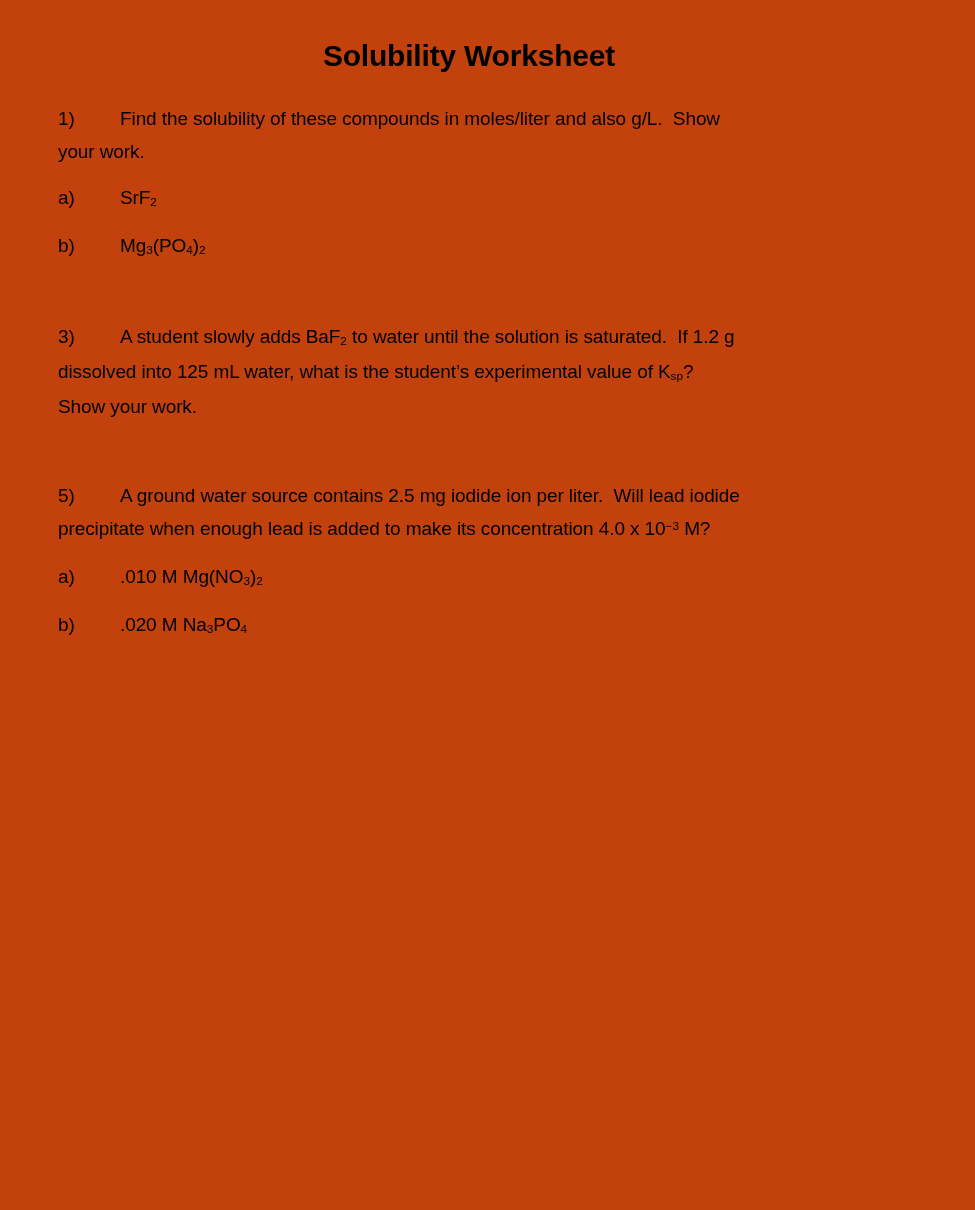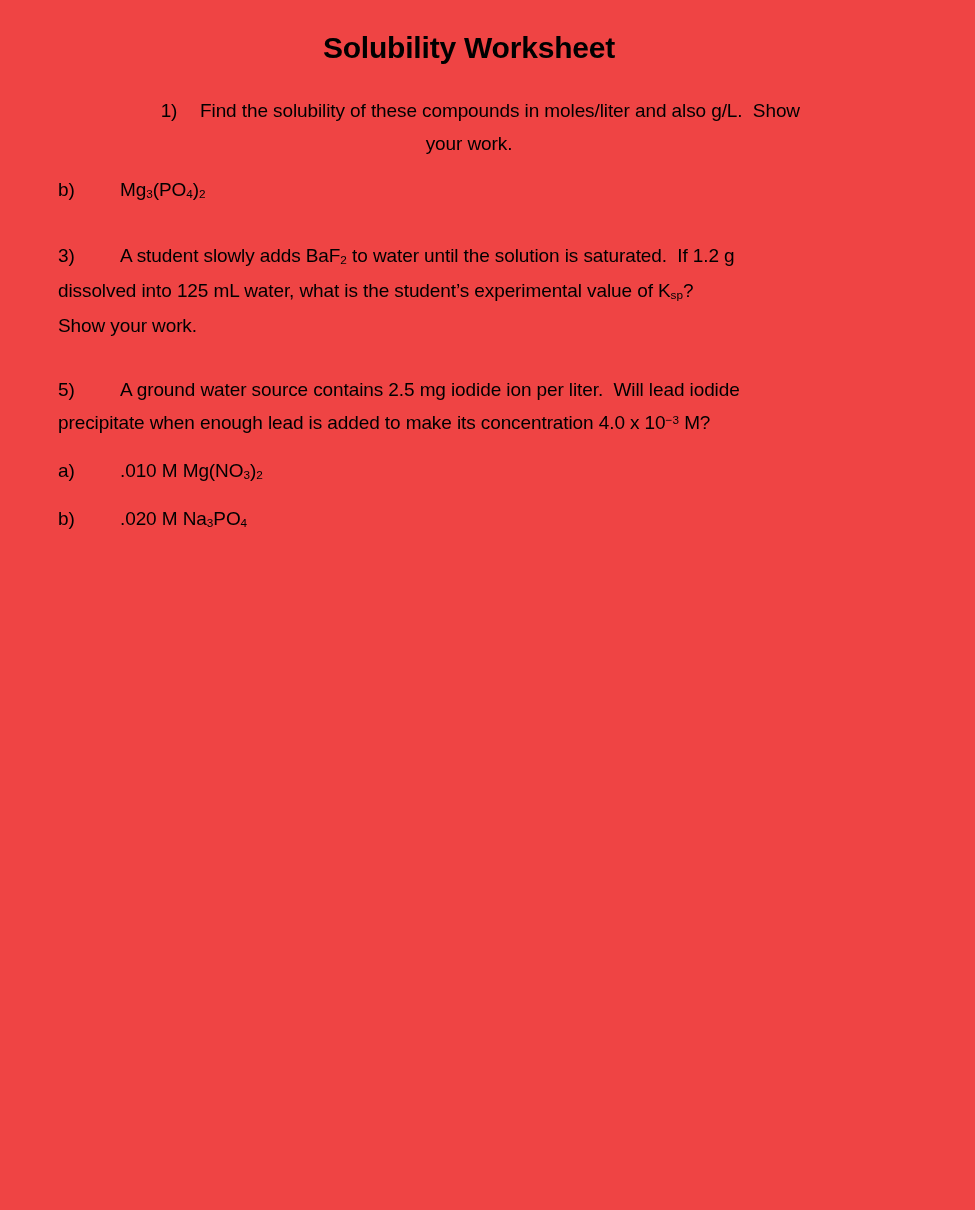--- a/index.html
+++ b/index.html
@@ -11,40 +11,40 @@
     height: 1210px;
     background: #ffffff;
     overflow: hidden;
     font-family: "Liberation Sans", "DejaVu Sans", sans-serif;
     color: #000000;
   }
   .page {
     width: 975px;
     height: 1210px;
     box-sizing: border-box;
-    padding: 28px 95px 0 58px;
-    background: #ef4444;
+    padding: 36px 95px 0 58px;
+    background: #c2410c;
   }
   .title {
     font-size: 30px;
     font-weight: bold;
     line-height: 40px;
     text-align: center;
     margin: 0 0 26px 0;
     letter-spacing: -0.2px;
   }
   .q {
     font-size: 19px;
     line-height: 33px;
     letter-spacing: -0.1px;
     margin: 13px 0 0 0;
     white-space: pre-wrap;
   }
-  .q.first { margin-top: 0; text-align: center; }
-  .q.gap { margin-top: 31px; }
+  .q.first { margin-top: 0; }
+  .q.gap { margin-top: 56px; }
   .num {
     display: inline-block;
     width: 62px;
     white-space: pre;
   }
   .text sub {
     font-size: 0.62em;
     vertical-align: baseline;
     position: relative;
     top: 0.18em;
@@ -59,20 +59,21 @@
   }
 </style>
 </head>
 <body style="background: rgb(255, 255, 255); color: rgb(0, 0, 0);">
 
 <div class="page">
   <h1 class="title">Solubility Worksheet</h1>
 
   <p class="q first"><span class="num">1)</span><span class="text">Find the solubility of these compounds in moles/liter and also g/L.  Show<br>your work.</span></p>
 
+  <p class="q"><span class="num">a)</span><span class="text">SrF<sub>2</sub></span></p>
 
   <p class="q"><span class="num">b)</span><span class="text">Mg<sub>3</sub>(PO<sub>4</sub>)<sub>2</sub></span></p>
 
 
 
 
   <p class="q gap"><span class="num">3)</span><span class="text">A student slowly adds BaF<sub>2</sub> to water until the solution is saturated.  If 1.2 g<br>dissolved into 125 mL water, what is the student’s experimental value of K<sub>sp</sub>?<br>Show your work.</span></p>
 
 
   <p class="q gap"><span class="num">5)</span><span class="text">A ground water source contains 2.5 mg iodide ion per liter.  Will lead iodide<br>precipitate when enough lead is added to make its concentration 4.0 x 10<sup>−3</sup> M?</span></p>

